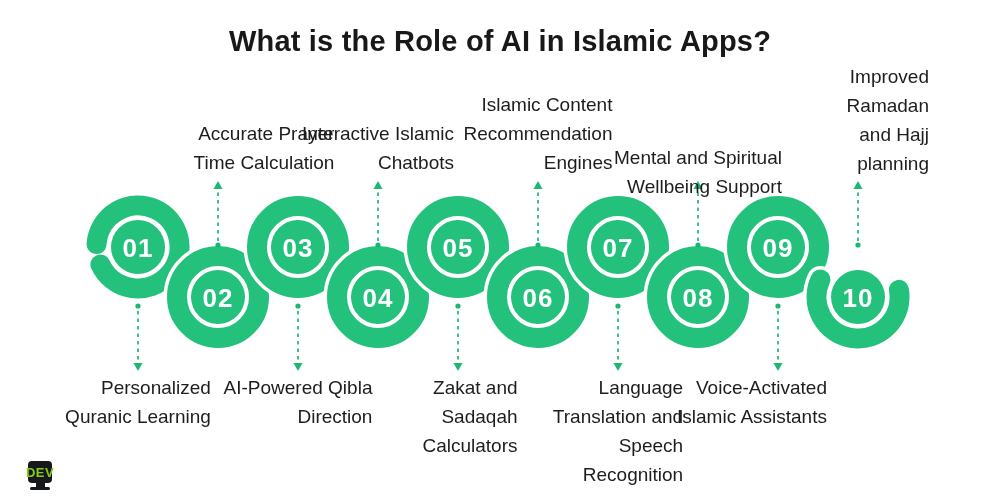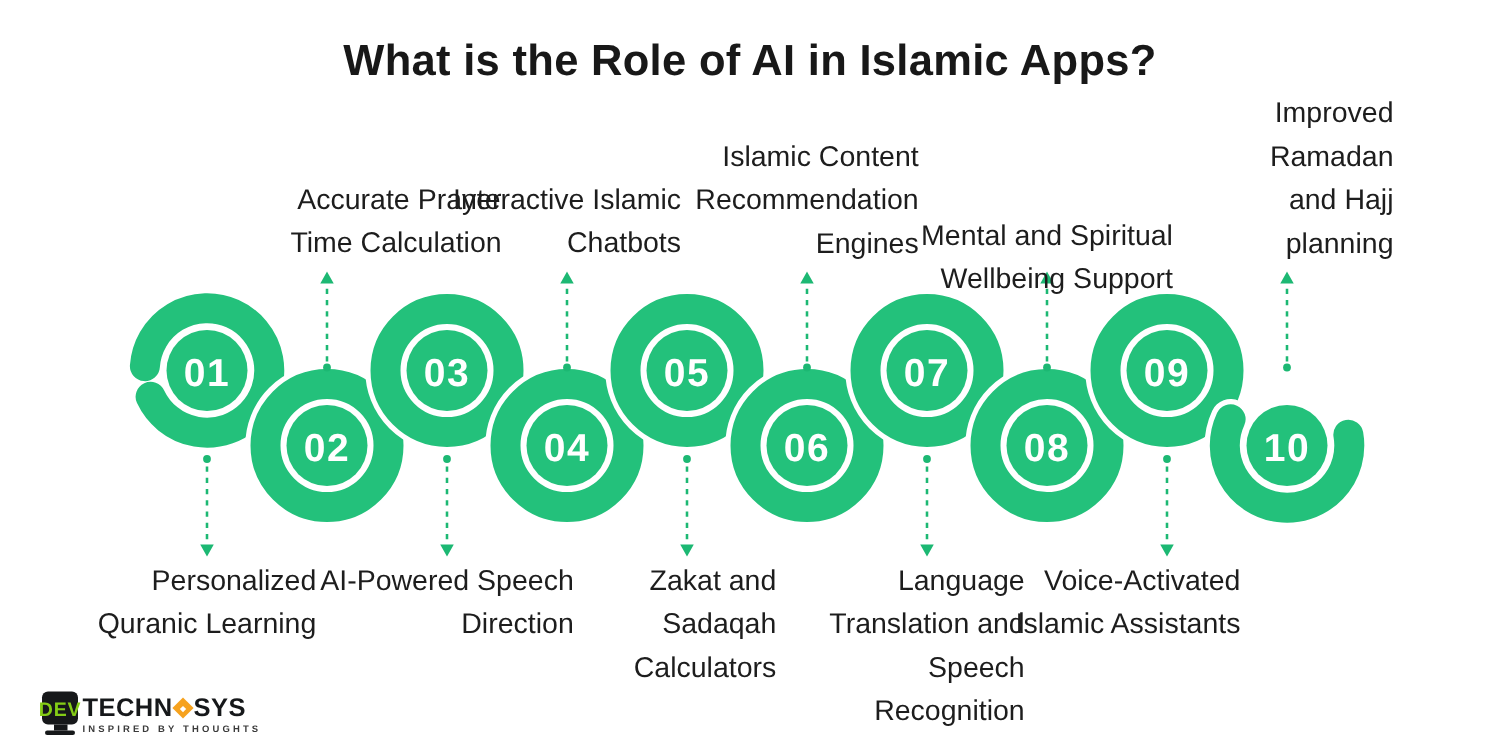--- a/index.html
+++ b/index.html
@@ -138,21 +138,21 @@
         <circle cx="858" cy="297" r="27" fill="#23C17B"></circle>
         <text x="858" y="298" text-anchor="middle" dominant-baseline="central" font-size="26" font-weight="bold" letter-spacing="1" fill="#FFFFFF" font-family="&quot;Liberation Sans&quot;, sans-serif">10</text>
       </g>
   </svg>
 
   <div id="labels">
       <div class="feature-label below" style="left: 138px;">Personalized
 Quranic Learning</div>
       <div class="feature-label above" style="left: 218px; margin-left: 46px;">Accurate Prayer
 Time Calculation</div>
-      <div class="feature-label below" style="left: 298px;">AI-Powered Speech
+      <div class="feature-label below" style="left: 298px;">AI-Powered Qibla
 Direction</div>
       <div class="feature-label above" style="left: 378px;">Interactive Islamic
 Chatbots</div>
       <div class="feature-label below" style="left: 458px; margin-left: 12px;">Zakat and
 Sadaqah
 Calculators</div>
       <div class="feature-label above" style="left: 538px;">Islamic Content
 Recommendation
 Engines</div>
       <div class="feature-label below" style="left: 618px;">Language
@@ -166,24 +166,14 @@
       <div class="feature-label above" style="left: 858px;">Improved Ramadan
 and Hajj planning</div>
     </div>
 
   <div class="logo">
     <div class="monitor">
       <div class="screen">DEV</div>
       <div class="neck"></div>
       <div class="base"></div>
     </div>
-    <div class="wordmark-col">
-      <div class="wordmark">
-        <span>TECHN</span>
-        <span class="diamond">
-            <span class="dot"></span>
-          </span>
-        <span>SYS</span>
-      </div>
-      <div class="tagline">INSPIRED BY THOUGHTS</div>
-    </div>
   </div>
 </div>
 
 </body></html>

